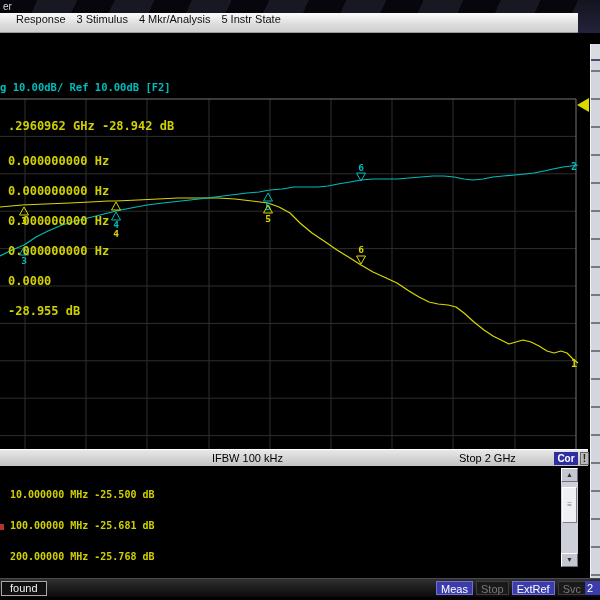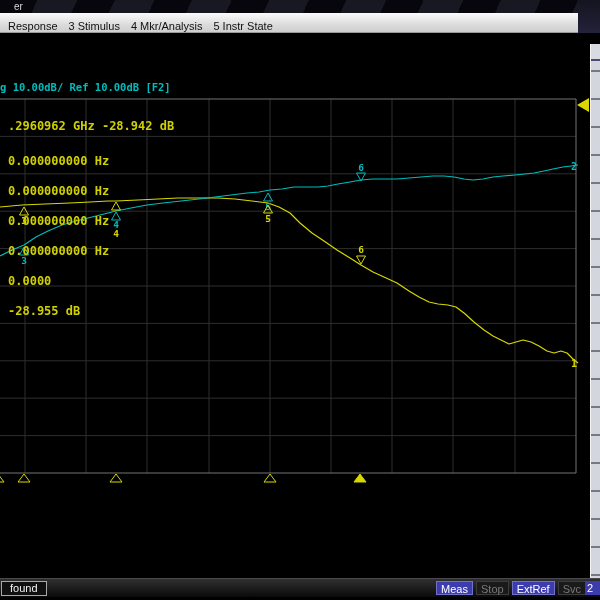--- a/index.html
+++ b/index.html
@@ -2,26 +2,26 @@
 <html><head>
 <meta charset="utf-8">
 <style>
   html,body{margin:0;padding:0;background:#000;}
   .screen{position:relative;width:600px;height:600px;overflow:hidden;background:#000;
           font-family:"Liberation Sans",sans-serif;}
   
   .titlebar{position:absolute;left:0;top:0;width:600px;height:13px;
     background:repeating-linear-gradient(115deg,#06060c 0 34px,#181822 34px 70px);
     color:#d8d8d8;font-size:10px;line-height:13px;}
-  .titlebar span{padding-left:14px;}
+  .titlebar span{padding-left:3px;}
   
   .menubar{position:absolute;left:0;top:13px;width:578px;height:20px;
     background:linear-gradient(#fbfbfb,#dcdcdc 60%,#cfcfcf);
-    border-bottom:1px solid #9a9a9a;display:flex;align-items:flex-end;gap:11px;
-    font-size:11px;color:#111;padding-left:8px;box-sizing:border-box;}
+    border-bottom:1px solid #9a9a9a;display:flex;align-items:flex-start;gap:11px;
+    font-size:11px;color:#111;padding-left:16px;box-sizing:border-box;}
   .menubar .mi{white-space:nowrap;cursor:default;}
   .topright{position:absolute;left:578px;top:0;width:22px;height:44px;
     background:linear-gradient(#14141f,#272744);}
   
   .display{position:absolute;left:0;top:33px;width:600px;height:416px;background:#000;}
   .tinfo{position:absolute;left:0;width:300px;height:12px;
     font-family:"DejaVu Sans Mono",monospace;font-size:10.5px;font-weight:bold;white-space:pre;}
   .tinfo.t1{top:36px;color:#d8d800;}
   .tinfo.t2{top:48px;color:#00bcbc;}
   #plot{position:absolute;left:0;top:60px;}
@@ -152,21 +152,48 @@
       <div class="r0">.2960962 GHz -28.942 dB</div>
       <div class="pad">0.000000000 Hz</div>
       <div class="pad">0.000000000 Hz</div>
       <div class="pad">0.000000000 Hz</div>
       <div class="pad">0.000000000 Hz</div>
       <div class="pad">0.0000</div>
       <div>-28.955 dB</div>
     </div>
   </div>
 
-
+  <div class="statusbar">
+    <span class="ifbw">IFBW 100 kHz</span>
+    <span class="stop">Stop 2 GHz</span>
+    <span class="badge-cor">Cor</span>
+    <span class="badge-warn">!</span>
+  </div>
+
+  <div class="mtable">
+    <div class="rows">
+      <div class="row-y">10.000000 MHz -25.500 dB</div>
+      <div class="row-y">100.00000 MHz -25.681 dB</div>
+      <div class="row-y">200.00000 MHz -25.768 dB</div>
+      
+      
+      
+      
+      
+      
+      
+      
+    </div>
+    <div class="active-mark"></div>
+    <div class="vscroll">
+      <div class="vs-btn vs-up">▲</div>
+      <div class="vs-thumb">≡</div>
+      <div class="vs-btn vs-down">▼</div>
+    </div>
+  </div>
 
   <div class="softstrip">
     <div class="cap"></div>
   </div>
 
   <div class="taskbar">
     <span class="found">found</span>
     <span class="leds">
       <span class="led on">Meas</span>
       <span class="led off">Stop</span>

